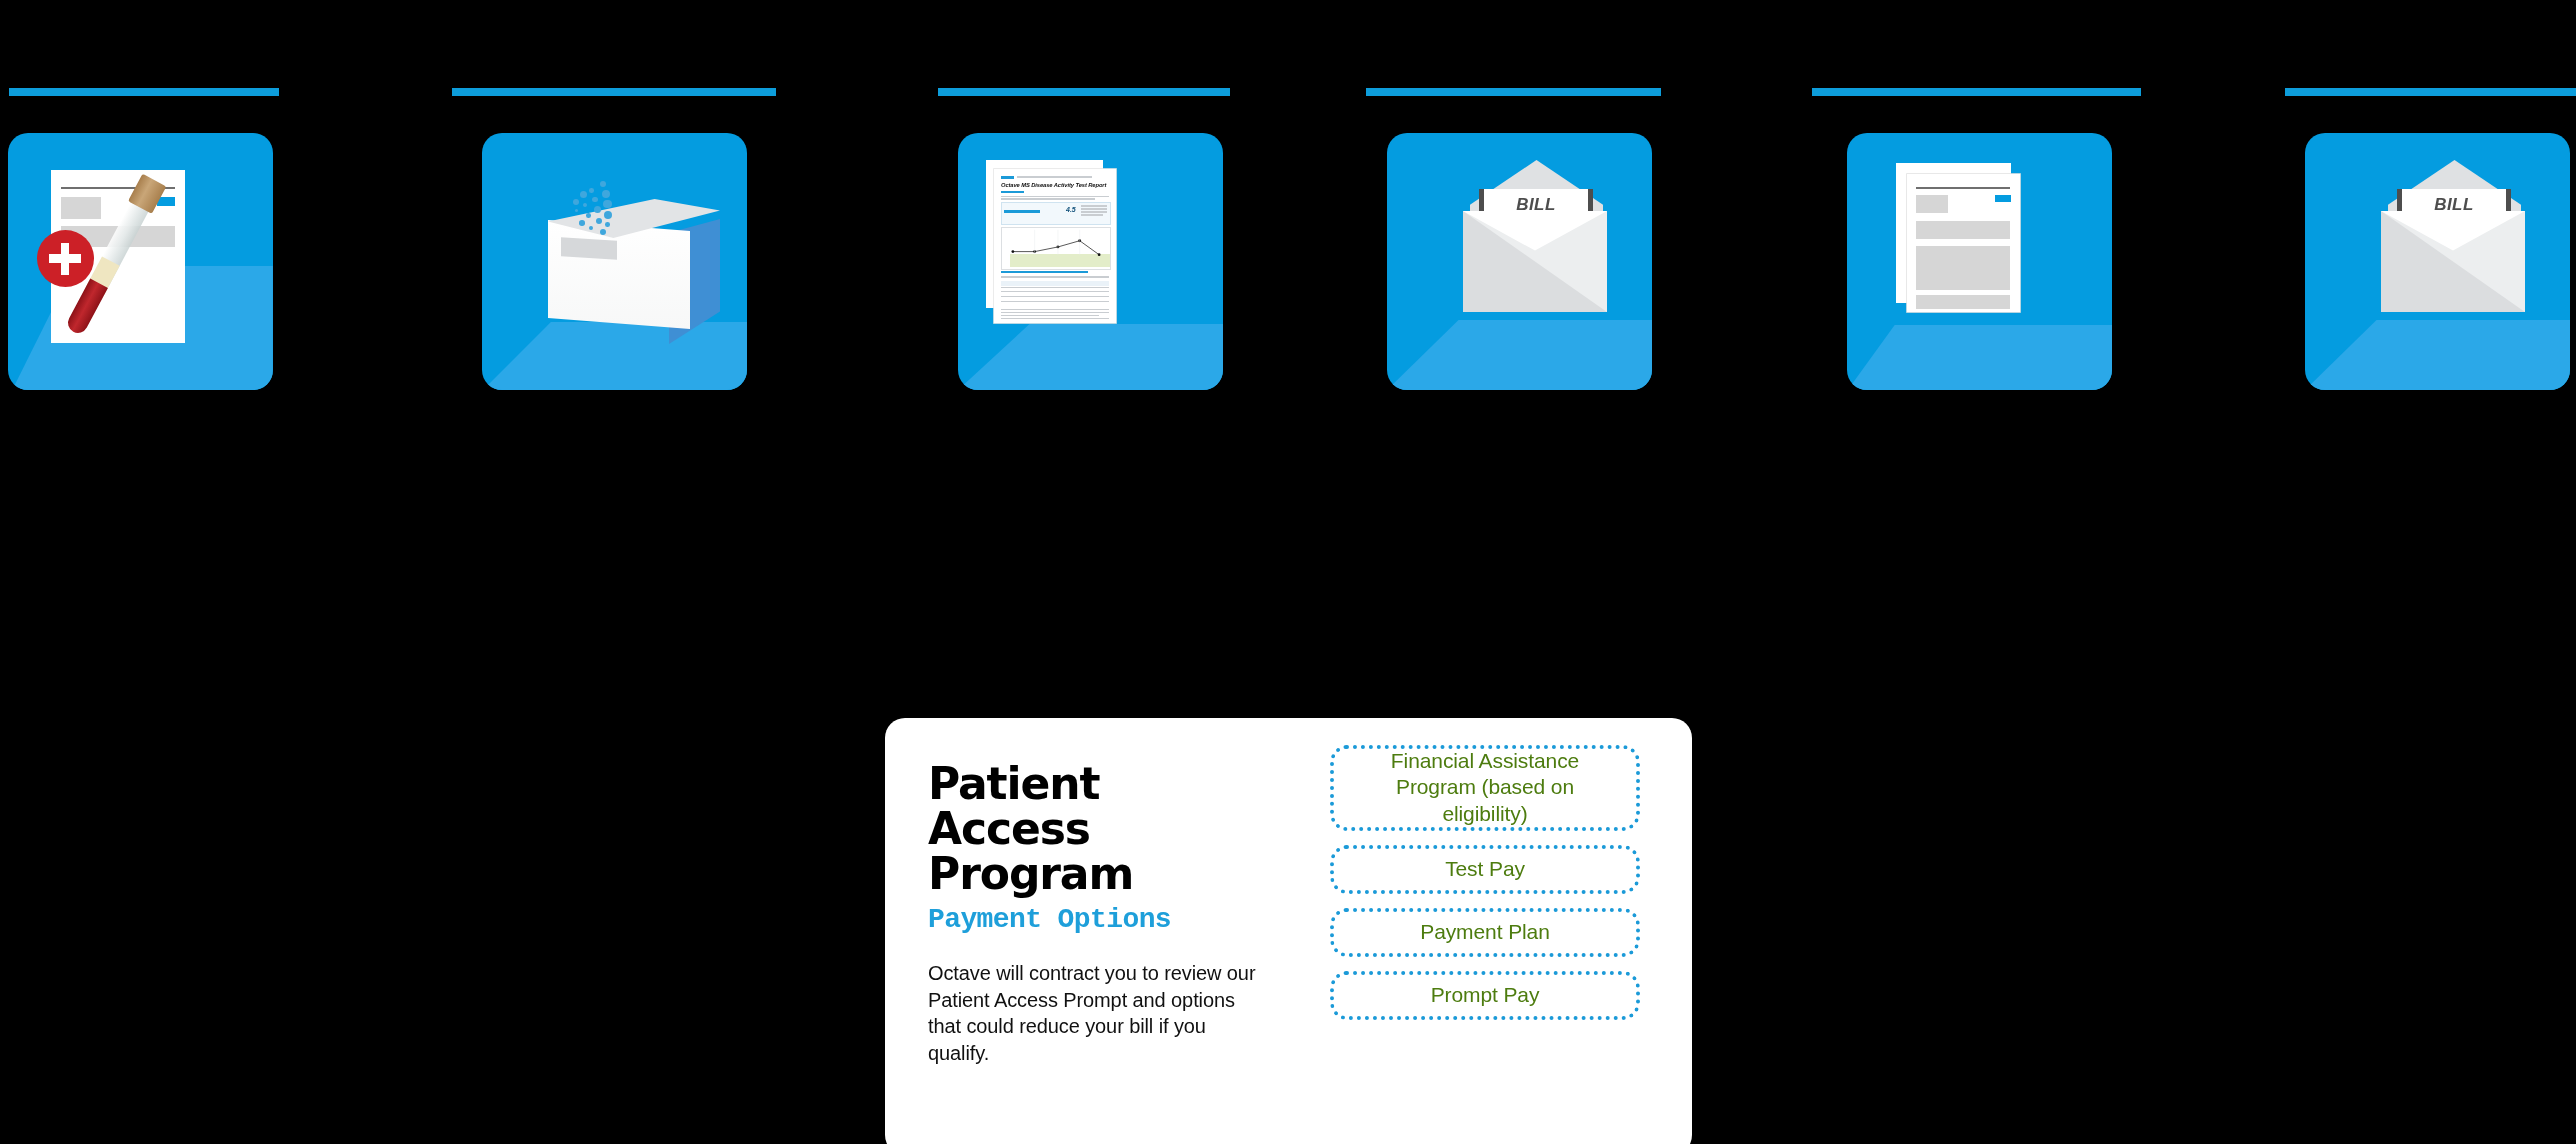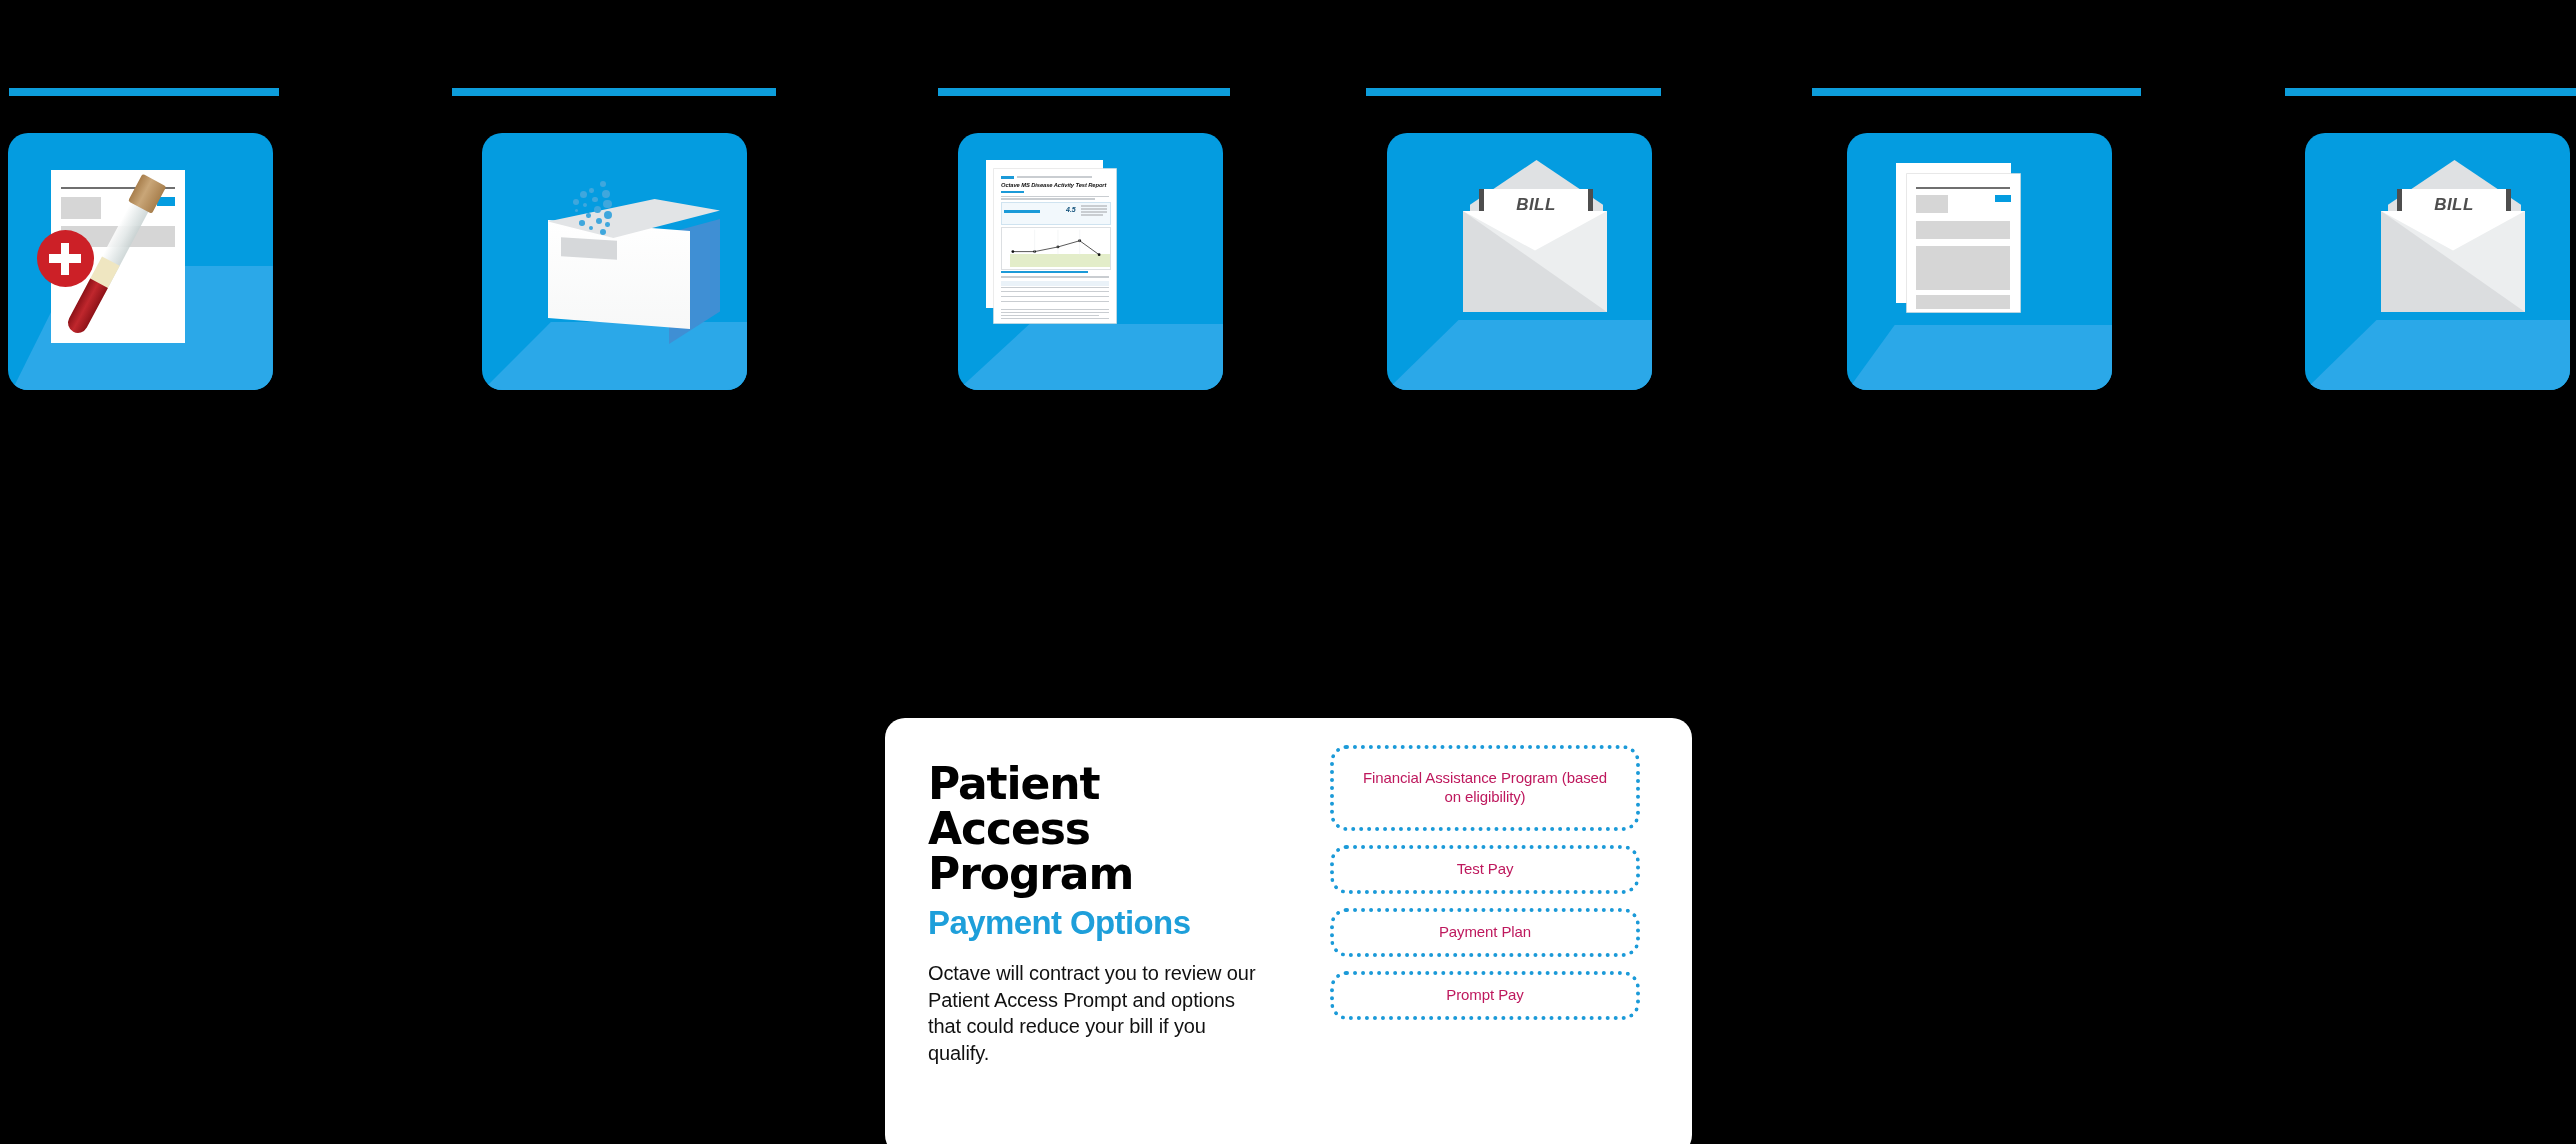--- a/index.html
+++ b/index.html
@@ -365,22 +365,22 @@
     font-family: "DejaVu Sans", sans-serif;
     font-size: 44px;
     line-height: 1.02;
     font-weight: bold;
     color: #000000;
     letter-spacing: -1.1px;
     margin: 0;
     white-space: pre-line;
   }
   .card-subtitle {
-    font-family: Liberation Sans, sans-serif;
-    font-size: 33px;
+    font-family: Liberation Mono, monospace;
+    font-size: 28px;
     font-weight: bold;
     color: #1e9fda;
     letter-spacing: -0.6px;
     margin: 7.8px 0 0 0;
   }
   .card-body {
     position: absolute;
     left: 43px;
     top: 242px;
     width: 335px;
@@ -401,23 +401,23 @@
     position: relative;
     width: 310px;
     border: 4.7px dotted #1b9ad8;
     border-radius: 17px;
     box-sizing: border-box;
     display: flex;
     align-items: center;
     justify-content: center;
     text-align: center;
     font-family: "Liberation Sans", sans-serif;
-    font-size: 15px;
+    font-size: 21px;
     line-height: 1.26;
-    color: #be185d;
+    color: #4d7c0f;
     padding: 4.7px 18.7px;
     margin-bottom: 14px;
     letter-spacing: -0.1px;
   }
   .opt.tall { height: 86px; }
   .opt.short { height: 49px; }
 </style>
 </head>
 <body>
 

